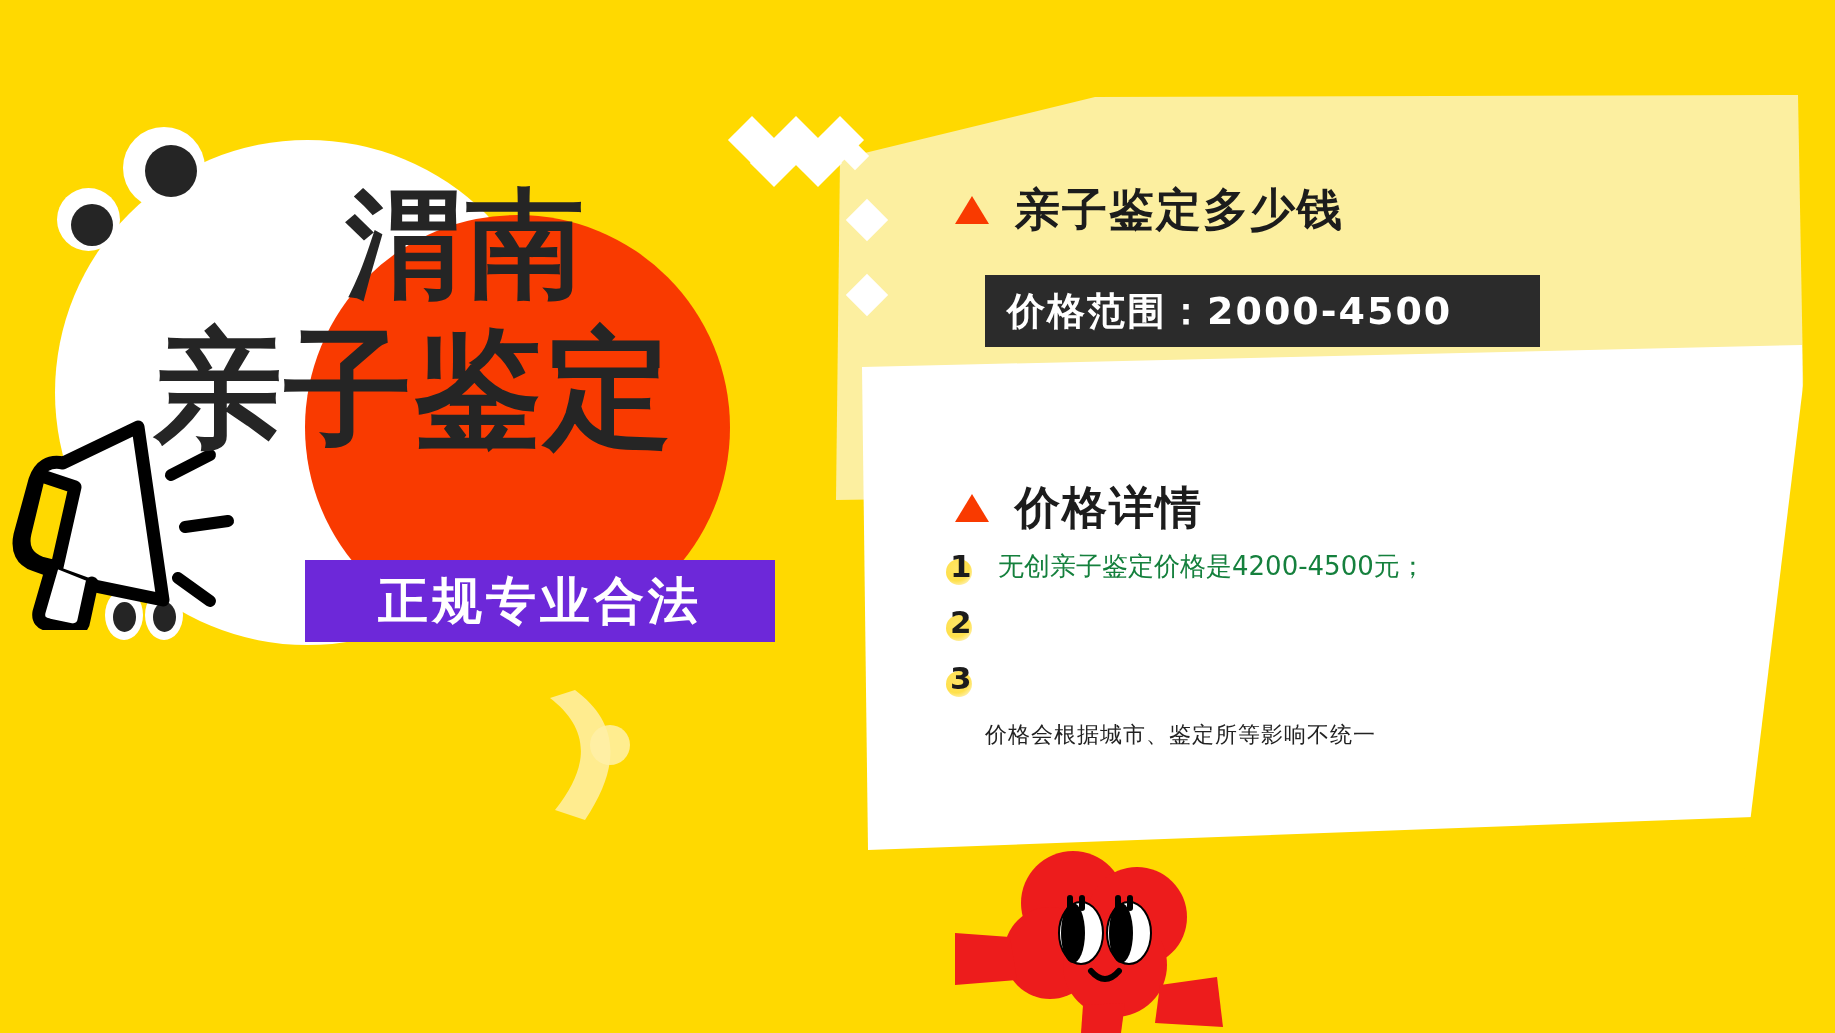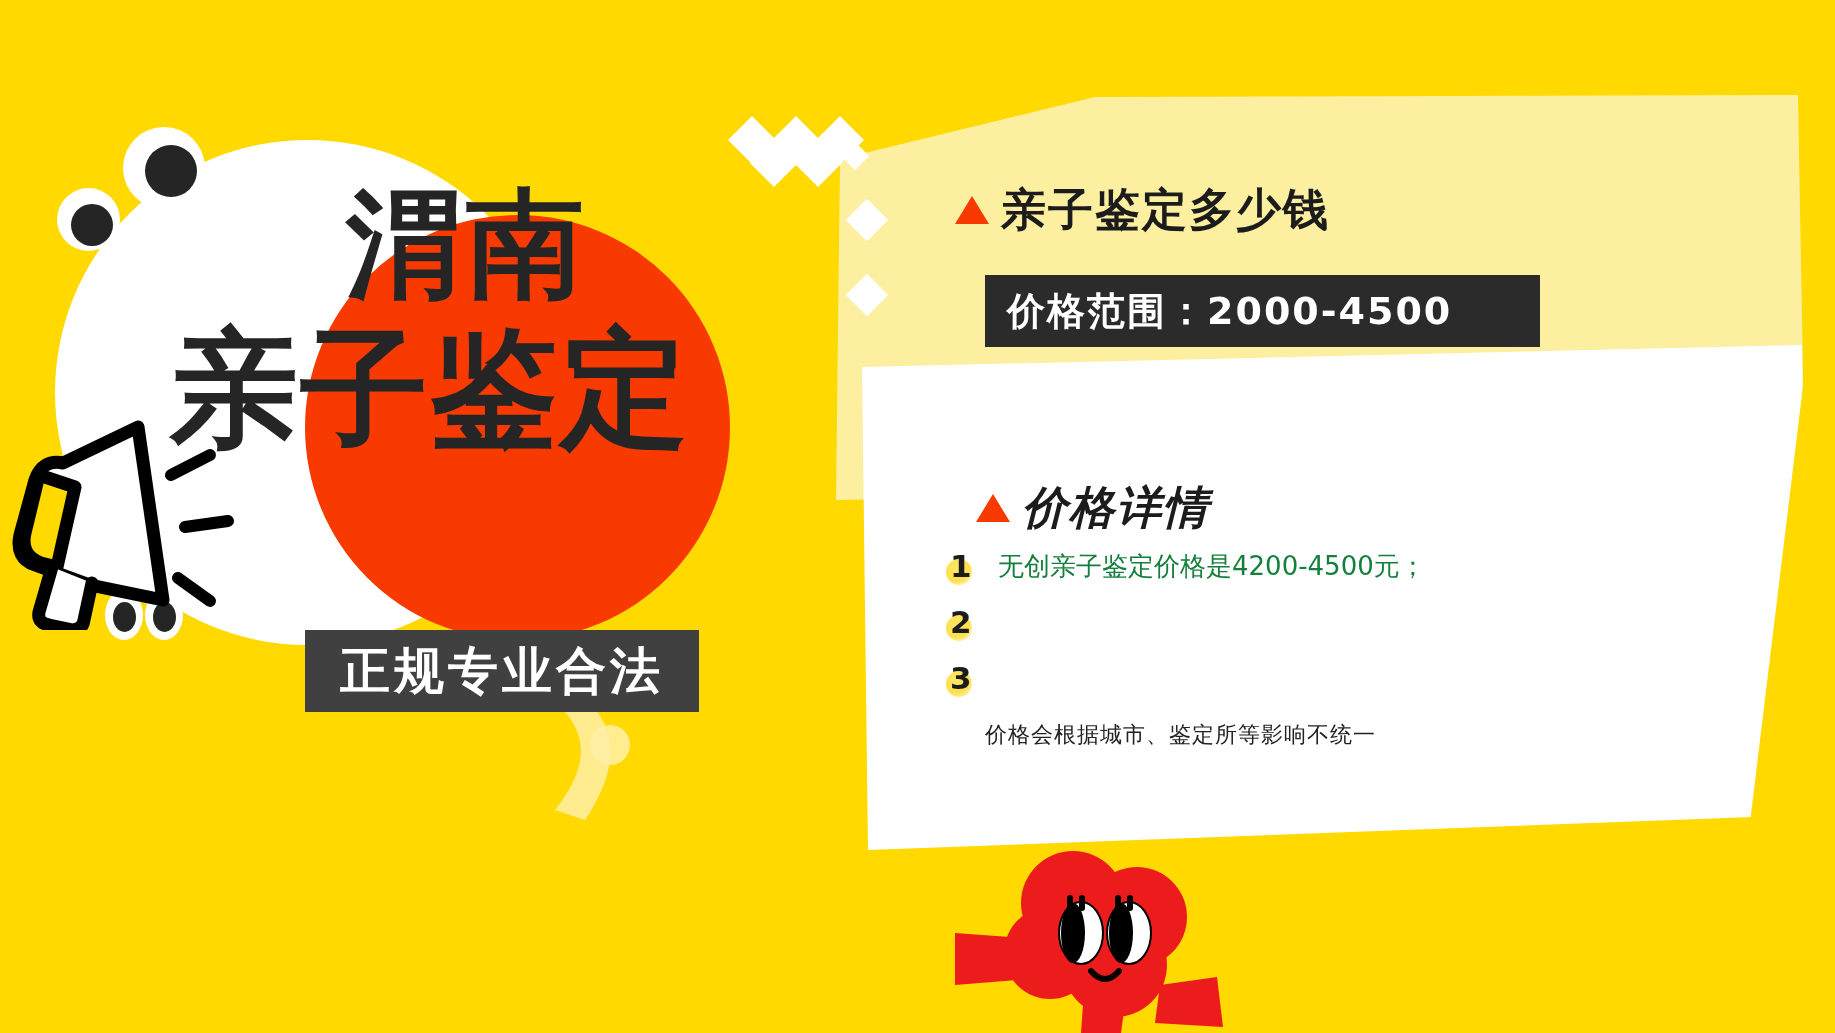--- a/index.html
+++ b/index.html
@@ -64,27 +64,27 @@
     line-height:1;
   }
   #title-city{
     font-size:118px;
     margin-left:12px;
     text-align:center;
   }
   #title-service{
     font-size:128px;
     margin-top:22px;
-    margin-left:20px;
+    margin-left:4px;
   }
   .banner{
     position:absolute;
-    left:305px; top:630px;
-    width:394px; height:82px;
-    background:#404040;
+    left:305px; top:560px;
+    width:470px; height:82px;
+    background:#6d28d9;
     display:flex;
     align-items:center;
     justify-content:center;
   }
   #banner-text{
     color:#ffffff;
     font-family:"DejaVu Sans","Liberation Sans",sans-serif;
     font-weight:bold;
     font-size:50px;
     letter-spacing:4px;
@@ -110,37 +110,37 @@
     left:862px; top:345px;
     width:945px; height:505px;
     background:#ffffff;
     clip-path:polygon(0px 22px, 940px 0px, 945px 470px, 6px 505px);
   }
 
   .section-head{
     position:absolute;
     display:flex;
     align-items:center;
-    gap:12px;
+    gap:26px;
   }
   .tri{
     width:0;height:0;
     border-left:17px solid transparent;
     border-right:17px solid transparent;
     border-bottom:28px solid #F93A00;
   }
   .section-head .label{
     font-family:"DejaVu Sans","Liberation Sans",sans-serif;
     font-weight:bold;
     font-size:45px;
     color:#1c1c1c;
     letter-spacing:2px;
   }
   #head-q{ left:955px; top:180px; }
-  #head-d{ left:976px; top:478px;font-style:italic; }
+  #head-d{ left:955px; top:478px; }
 
   .price-box{
     position:absolute;
     left:985px; top:275px;
     width:555px; height:72px;
     background:#2b2b2b;
     display:flex;
     align-items:center;
   }
   #price-range-text{

